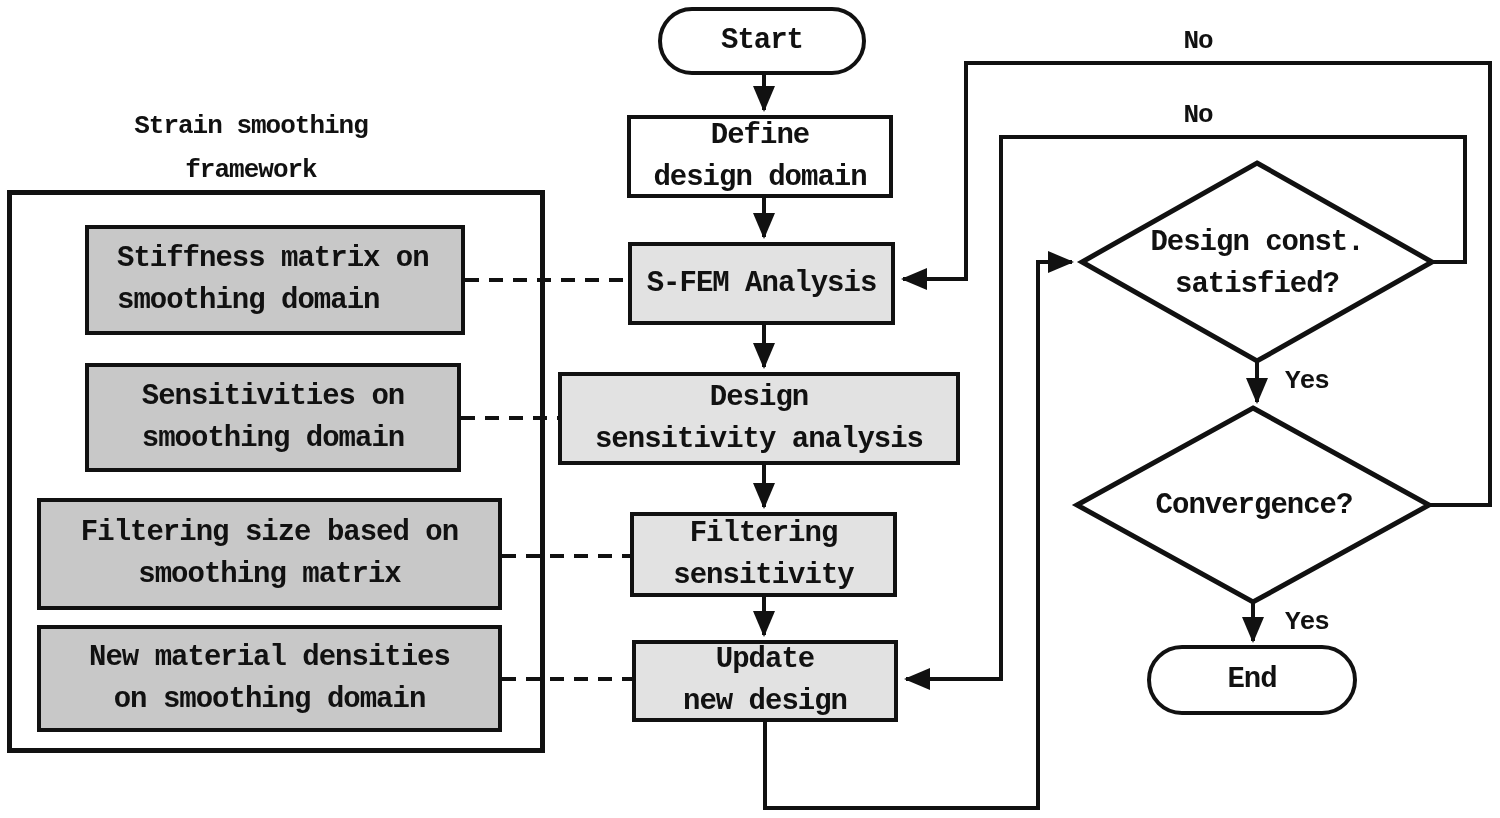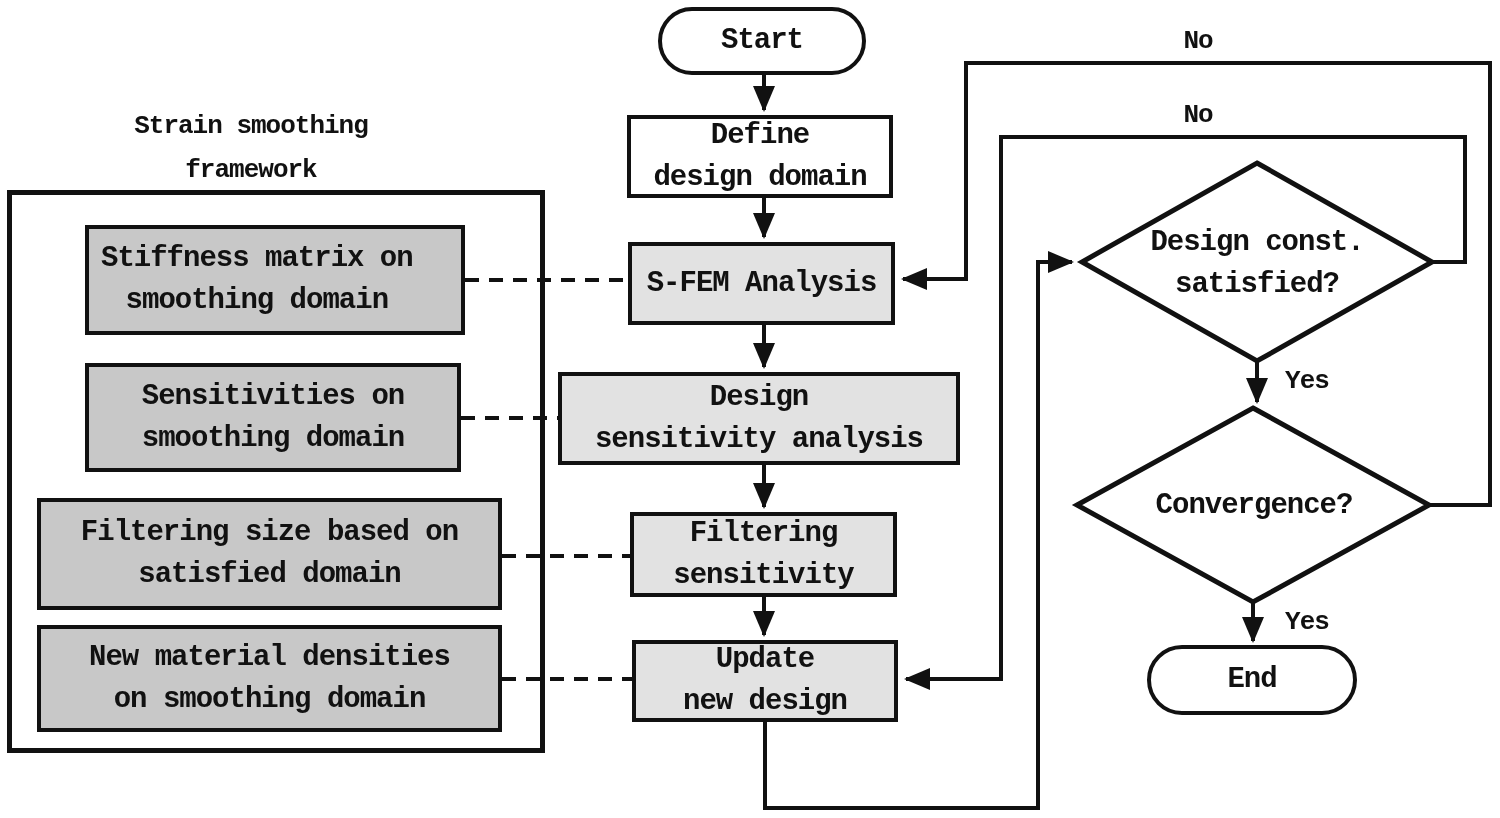--- a/index.html
+++ b/index.html
@@ -20,21 +20,21 @@
     display:flex;align-items:center;justify-content:center;
     text-align:center;
     white-space:pre-line;
     font-size:29px;line-height:42px;
     letter-spacing:-1px;
   }
   .terminal{background:#ffffff;border-radius:36px;}
   .plain{background:#ffffff;}
   .process{background:#e2e2e2;}
   .framework-box{background:#c8c8c8;}
-  .framework-box.left-text{justify-content:flex-start;text-align:center;padding-left:12px;}
+  .framework-box.left-text{justify-content:flex-start;text-align:left;padding-left:28px;}
   .container-box{
     position:absolute;box-sizing:border-box;
     border:5px solid #111111;background:transparent;
   }
   .floating-label{
     position:absolute;
     display:flex;align-items:center;justify-content:center;
     text-align:center;white-space:pre-line;
     font-size:26px;line-height:44px;
     letter-spacing:-1px;
@@ -82,21 +82,21 @@
   <div class="floating-label" style="left:51px;top:100px;width:400px;height:96px;">Strain smoothing
 framework</div>
 
   <div class="container-box" style="left:7px;top:190px;width:538px;height:563px;"></div>
 
   <div class="node framework-box left-text" style="left:85px;top:225px;width:380px;height:110px;">Stiffness matrix on
 smoothing domain</div>
   <div class="node framework-box" style="left:85px;top:363px;width:376px;height:109px;">Sensitivities on
 smoothing domain</div>
   <div class="node framework-box" style="left:37px;top:498px;width:465px;height:112px;">Filtering size based on
-satisfied domain</div>
+smoothing matrix</div>
   <div class="node framework-box" style="left:37px;top:625px;width:465px;height:107px;">New material densities
 on smoothing domain</div>
 
   <div class="node terminal" style="left:658px;top:7px;width:208px;height:68px;">Start</div>
   <div class="node plain" style="left:627px;top:115px;width:266px;height:83px;">Define
 design domain</div>
   <div class="node process" style="left:628px;top:242px;width:267px;height:83px;">S-FEM Analysis</div>
   <div class="node process" style="left:558px;top:372px;width:402px;height:93px;">Design
 sensitivity analysis</div>
   <div class="node process" style="left:630px;top:512px;width:267px;height:85px;">Filtering

